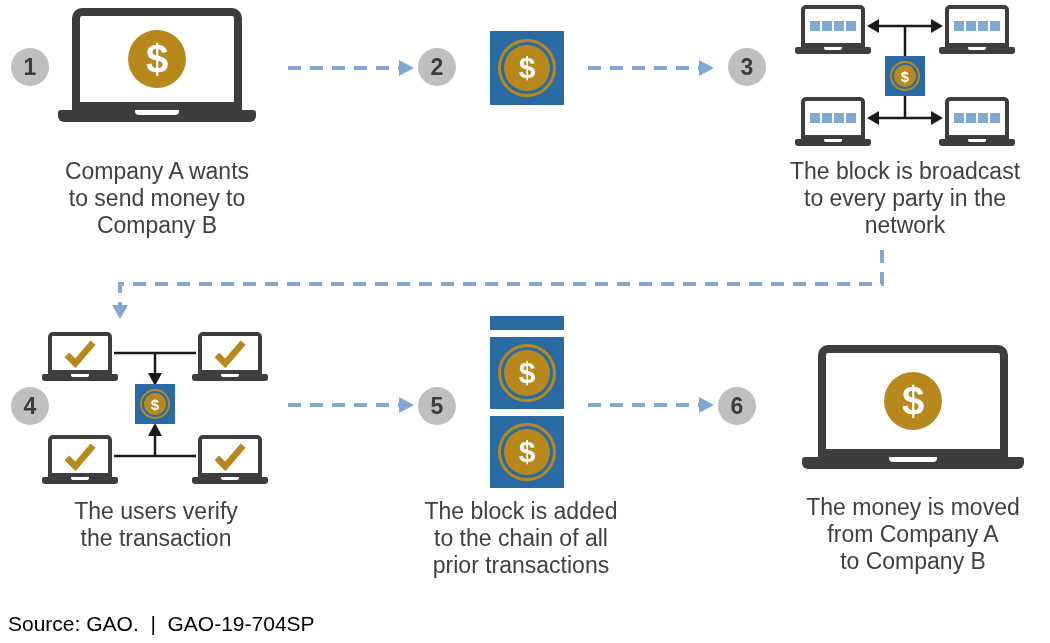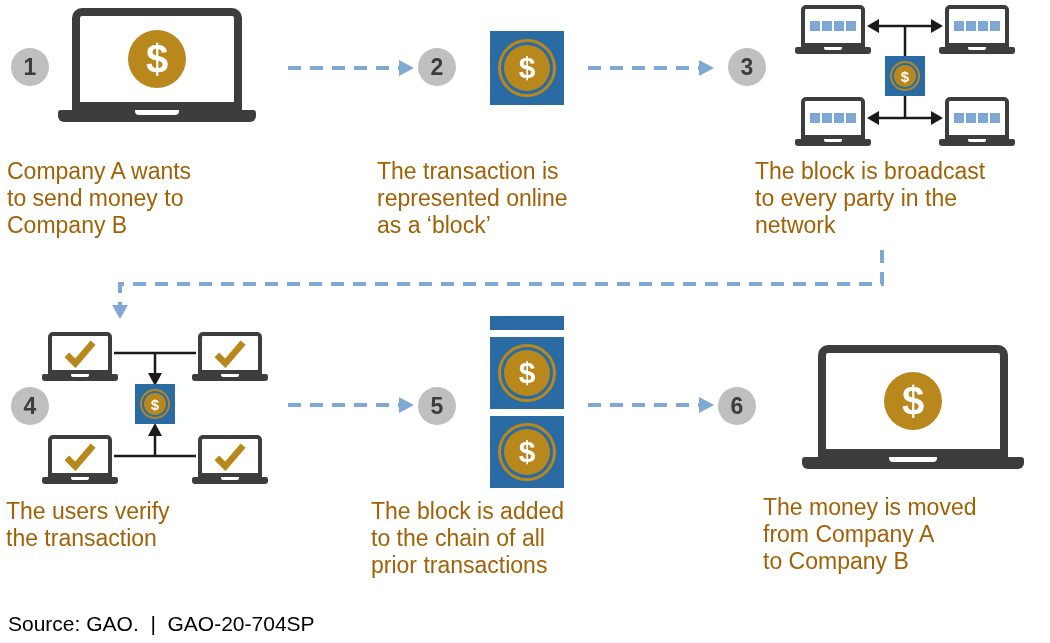--- a/index.html
+++ b/index.html
@@ -5,22 +5,22 @@
   * { margin:0; padding:0; box-sizing:border-box; }
   body { background:#ffffff; font-family:"Liberation Sans", sans-serif; }
   .canvas { position:relative; width:1050px; height:643px; background:#ffffff; overflow:hidden; }
 
   .overlay { position:absolute; left:0; top:0; z-index:1; }
 
   .step-circle { position:absolute; z-index:3; width:38px; height:38px; border-radius:50%;
     background:#BFBFBF; display:flex; align-items:center; justify-content:center;
     font-size:23px; font-weight:bold; color:#3C3C3C; }
 
-  .caption { position:absolute; z-index:3; font-size:23px; line-height:1.18;
-    color:#a16207; white-space:pre-line; }
+  .caption { position:absolute; z-index:3; text-align:center; font-size:23px; line-height:1.18;
+    color:#404040; white-space:pre-line; }
 
   
   .laptop { position:absolute; z-index:2; }
   .laptop .screen { position:relative; background:#ffffff; border-style:solid; border-color:#3D3D3D;
     display:flex; align-items:center; justify-content:center; }
   .laptop .base { position:relative; background:#3D3D3D; }
   .base::after { content:""; position:absolute; left:50%; top:0; transform:translateX(-50%); background:#ffffff; }
 
   .laptop-lg .screen { width:170px; height:102px; border-width:8px; border-radius:10px 10px 0 0; }
   .laptop-lg .base { width:198px; height:12px; margin-left:-14px; border-radius:3px 3px 6px 6px; }
@@ -100,23 +100,20 @@
 Company B</div>
 
   <div class="step-circle" style="left:418px; top:48px;">
     <span>2</span>
   </div>
   <div class="block block-lg" style="left:490px; top:31px;">
     <div class="coin coin-block ring">
       <span>$</span>
     </div>
   </div>
-  <div class="caption" style="left:377px; top:158px; width:300px;">The transaction is
-represented online
-as a ‘block’</div>
 
   <div class="step-circle" style="left:728px; top:48px;">
     <span>3</span>
   </div>
   <div class="network" style="left:795px; top:5px; width:220px; height:142px;">
     <svg class="net-arrows" width="220" height="142" viewBox="0 0 220 142">
       <g stroke="#1A1A1A" stroke-width="2.5" fill="none">
         <path d="M110,51 L110,21 M84,21 L136,21"></path>
         <path d="M110,91 L110,113 M84,113 L136,113"></path>
       </g>
@@ -264,15 +261,15 @@
       <div class="coin coin-lg">
         <span>$</span>
       </div>
     </div>
     <div class="base"></div>
   </div>
   <div class="caption" style="left:763px; top:494px; width:300px;">The money is moved
 from Company A
 to Company B</div>
 
-  <div class="footer">Source: GAO.  |  GAO-20-704SP</div>
+  <div class="footer">Source: GAO.  |  GAO-19-704SP</div>
 
 </div>
 
 </body></html>

